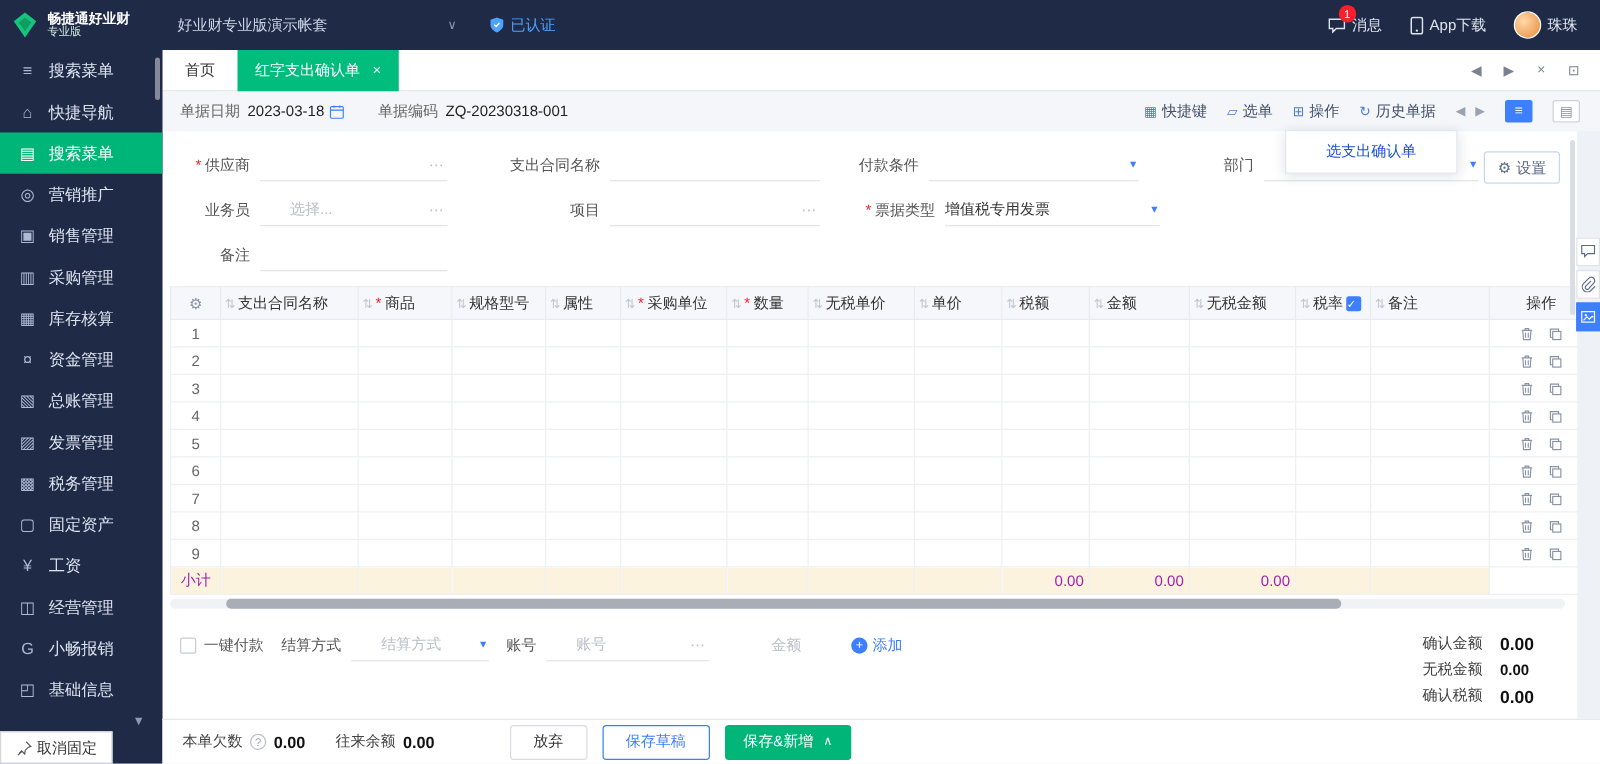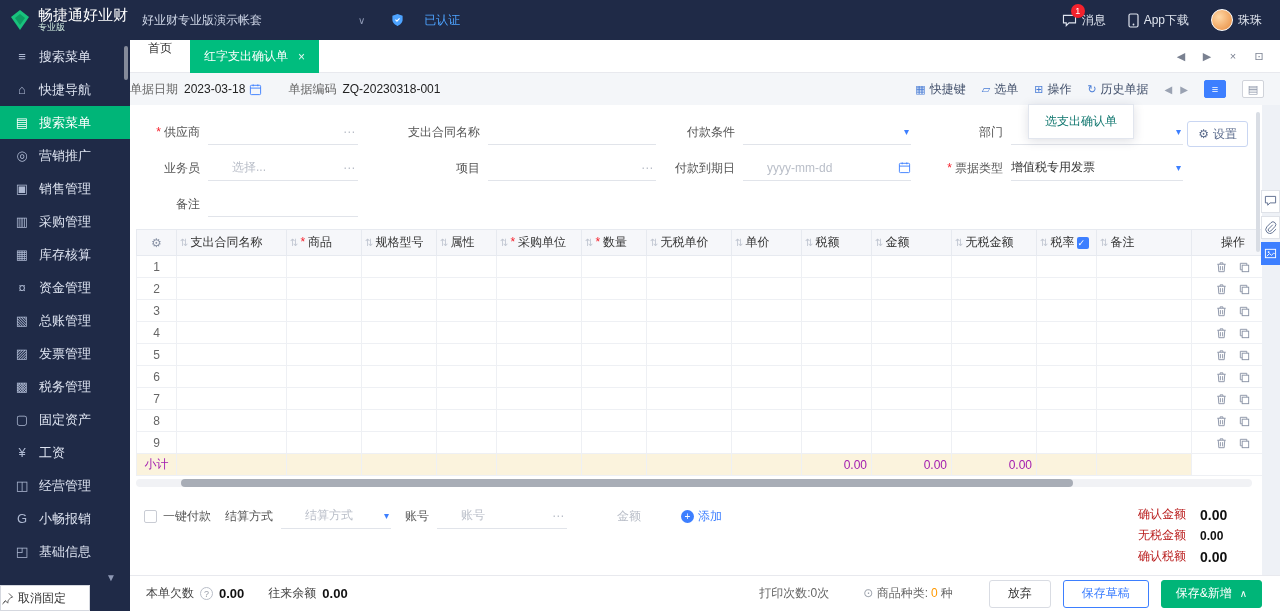--- a/index.html
+++ b/index.html
@@ -6,71 +6,71 @@
   html,body { width:1280px; height:611px; overflow:hidden; }
   body {
     font-family: "Liberation Sans","DejaVu Sans",sans-serif;
     font-size: 12px; color:#333; background:#eef1f6; position:relative;
   }
   
   .topbar { position:absolute; left:0; top:0; width:1280px; height:40px;
     background:#1f2a47; display:flex; align-items:center; color:#e8ecf5; z-index:9; }
   .logo { width:130px; display:flex; align-items:center; gap:6px; padding-left:8px; flex:none; }
   .logo-txt { line-height:1.1; }
-  .logo-l1 { font-size:15px; font-weight:normal; color:#fff; }
+  .logo-l1 { font-size:11px; font-weight:bold; color:#fff; }
   .logo-l2 { font-size:9px; color:#cfe9dd; }
   .acct { display:flex; align-items:center; gap:6px; margin-left:12px; color:#cdd5e6; cursor:pointer; }
   .acct .chev { color:#8d98b4; font-size:10px; margin-left:90px; }
-  .verified { display:flex; align-items:center; gap:20px; margin-left:26px; color:#4da3ff; }
+  .verified { display:flex; align-items:center; gap:4px; margin-left:26px; color:#4da3ff; }
   .top-right { margin-left:auto; display:flex; align-items:center; gap:22px; padding-right:18px; }
   .top-item { display:flex; align-items:center; gap:5px; position:relative; cursor:pointer; color:#dfe4ee; }
   .badge { position:absolute; top:-8px; left:9px; background:#f5222d; color:#fff; font-size:9px;
     min-width:14px; height:14px; border-radius:7px; text-align:center; line-height:14px; padding:0 2px; }
   .avatar { width:22px; height:22px; border-radius:50%;
     background: radial-gradient(circle at 35% 35%, #ffd9a8, #e8893b); border:1px solid #fff; }
   
   .sidebar { position:absolute; left:0; top:40px; width:130px; bottom:0; background:#1f2a47;
     color:#dde3f0; overflow:hidden; z-index:8; }
   .side-item { height:33px; display:flex; align-items:center; gap:9px; padding-left:14px;
     font-size:13px; cursor:pointer; white-space:nowrap; }
   .side-item.active { background:#00b578; color:#fff; }
   .side-icon { width:16px; text-align:center; font-size:13px; color:#aeb9d2; flex:none; }
   .side-item.active .side-icon { color:#fff; }
   .side-thumb { position:absolute; right:2px; top:6px; width:4px; height:34px;
     background:rgba(255,255,255,.45); border-radius:2px; }
   .side-more { position:absolute; right:14px; bottom:28px; color:#8d98b4; font-size:10px; }
   .unpin { position:absolute; left:0; bottom:0; width:90px; height:26px; background:#fff;
-    border:1px solid #d5d8df; display:flex; align-items:center; gap:4px;
+    border:1px solid #d5d8df; display:flex; align-items:center; justify-content:center; gap:4px;
     color:#333; z-index:10; cursor:pointer; font-size:12px; }
   .unpin svg { color:#555; }
   
   .tabbar { position:absolute; left:130px; top:40px; right:0; height:33px; background:#fff;
-    border-bottom:1px solid #e8e9ee; display:flex; z-index:7; }
+    border-bottom:1px solid #e8e9ee; display:flex; align-items:center; z-index:7; }
   .tab-home { padding:0 18px; color:#333; cursor:pointer; }
   .tab-active { background:#00bd7e; color:#fff; height:33px; display:flex; align-items:center;
     gap:10px; padding:0 14px; cursor:pointer; }
   .tab-close { font-size:12px; opacity:.9; }
   .tab-tools { margin-left:auto; display:flex; align-items:center; gap:4px; padding-right:10px; color:#7a8191; }
   .tab-tools span { width:22px; height:22px; display:flex; align-items:center; justify-content:center;
     cursor:pointer; font-size:11px; }
   
   .docheader { position:absolute; left:130px; top:73px; right:0; height:32px; background:#f4f6f9;
-    display:flex; align-items:center; z-index:6; }
+    display:flex; align-items:center; padding-left:14px; z-index:6; }
   .dh-label { color:#666; margin-right:6px; }
   .dh-val { color:#222; margin-right:4px; }
   .dh-group { display:flex; align-items:center; margin-right:26px; }
   .dh-tools { margin-left:auto; display:flex; align-items:center; gap:16px; padding-right:16px; color:#42506b; }
   .dh-tool { display:flex; align-items:center; gap:4px; cursor:pointer; }
   .dh-tool .tgl { color:#4a7dd6; font-size:11px; }
   .dh-arrows { display:flex; gap:8px; color:#9aa2b2; font-size:10px; }
   .vtoggle { width:22px; height:18px; border:1px solid #d0d3da; border-radius:2px; display:flex;
     align-items:center; justify-content:center; font-size:11px; color:#8a93a6; cursor:pointer; background:#fff; }
   .vtoggle.active { background:#3d7fff; border-color:#3d7fff; color:#fff; }
   .menu-dropdown { position:absolute; left:1028px; top:104px; background:#fff; border:1px solid #e2e6ee;
-    box-shadow:0 2px 10px rgba(31,42,71,.15); padding:8px 16px; color:#0f766e; z-index:20; cursor:pointer; }
+    box-shadow:0 2px 10px rgba(31,42,71,.15); padding:8px 32px; color:#1d4ed8; z-index:20; cursor:pointer; }
   
   .content { position:absolute; left:130px; top:105px; right:18px; bottom:36px; background:#fff;
     padding-top:12px; z-index:4; }
   .gutter { position:absolute; top:105px; right:0; width:18px; bottom:36px; background:#eef1f6; z-index:5; }
   .vscroll { position:absolute; right:20px; top:112px; width:4px; height:140px; background:#d9dde4; border-radius:2px; z-index:6; }
   .frow { display:flex; align-items:center; height:30px; margin:0 0 6px 14px; }
   .fcell { display:flex; align-items:center; }
   .flabel { text-align:right; color:#555; padding-right:8px; white-space:nowrap; flex:none; }
   .lab1{width:64px;} .lab2{width:130px;} .lab3{width:87px;} .lab4{width:100px;}
   .fctrl { height:26px; border-bottom:1px solid #e1e4ea; display:flex; align-items:center;
@@ -106,21 +106,21 @@
   .payrow { display:flex; align-items:center; margin:16px 0 0 14px; color:#555; }
   .cbx { width:13px; height:13px; border:1px solid #c9ccd4; border-radius:2px; background:#fff;
     margin-right:6px; cursor:pointer; flex:none; }
   .payrow .flabel { padding:0 8px 0 14px; width:auto; }
   .addlink { color:#3d7fff; margin-left:18px; display:flex; align-items:center; gap:4px; cursor:pointer; }
   .plus { display:inline-block; width:13px; height:13px; border-radius:50%; background:#3d7fff; color:#fff;
     font-size:10px; line-height:13px; text-align:center; }
   
   .totals { position:absolute; right:22px; bottom:8px; text-align:right; }
   .trow { display:flex; justify-content:flex-end; align-items:center; height:21px; }
-  .trow .tl { color:#b91c1c; margin-right:14px; }
+  .trow .tl { color:#404040; margin-right:14px; }
   .trow .tv { font-weight:bold; color:#111; min-width:40px; text-align:left; }
   .trow.big .tv { font-size:14px; }
   
   .footer { position:absolute; left:130px; bottom:0; right:0; height:36px; background:#fff;
     border-top:1px solid #e8e9ee; display:flex; align-items:center; padding:0 18px 0 16px; z-index:9; }
   .f-stat { display:flex; align-items:center; gap:6px; margin-right:24px; color:#444; }
   .f-stat b { font-size:13px; color:#111; }
   .info-i { display:inline-block; width:13px; height:13px; border:1px solid #b9bec8; border-radius:50%;
     color:#9aa0aa; font-size:9px; line-height:12px; text-align:center; }
   .f-mid { margin-left:auto; display:flex; align-items:center; gap:34px; color:#666; }
@@ -360,30 +360,20 @@
       <div class="fctrl w150">
         <span class="ph">选择...</span>
         <span class="dots">⋯</span>
       </div>
     </div>
     <div class="fcell">
       <span class="flabel lab2">项目</span>
       <div class="fctrl w168">
           <span class="dots">⋯</span>
         </div>
-    </div>
-    <div class="fcell">
-      <span class="flabel lab3">付款到期日</span>
-      <div class="fctrl w168">
-        <span class="ph">yyyy-mm-dd</span>
-        <svg class="i14 cal" viewBox="0 0 14 14">
-          <rect x="1.5" y="2.5" width="11" height="10" rx="1" fill="none" stroke="currentColor"></rect>
-          <path d="M1.5 5.5h11M4.5 1.5v2M9.5 1.5v2" stroke="currentColor" fill="none"></path>
-        </svg>
-      </div>
     </div>
     <div class="fcell">
       <span class="flabel lab4"><span class="req">*</span><span>票据类型</span></span>
       <div class="fctrl w172">
         <span>增值税专用发票</span>
         <span class="chev-blue">▾</span>
       </div>
     </div>
   </div>
 
@@ -679,27 +669,20 @@
 <div class="footer">
   <div class="f-stat">
     <span>本单欠数</span>
     <span class="info-i">?</span>
     <b>0.00</b>
   </div>
   <div class="f-stat">
     <span>往来余额</span>
     <b>0.00</b>
   </div>
-  <div class="f-mid">
-    <span>打印次数:0次</span>
-    <span>
-      <span style="color:#9aa0aa">⊙</span>
-      <span>商品种类:</span><span class="sku-zero">0</span><span>种</span>
-    </span>
-  </div>
   <div class="f-btns">
     <div class="btn">放弃</div>
     <div class="btn btn-draft">保存草稿</div>
     <div class="btn btn-save">
       <span>保存&amp;新增</span>
       <span class="up">∧</span>
     </div>
   </div>
 </div>
 

